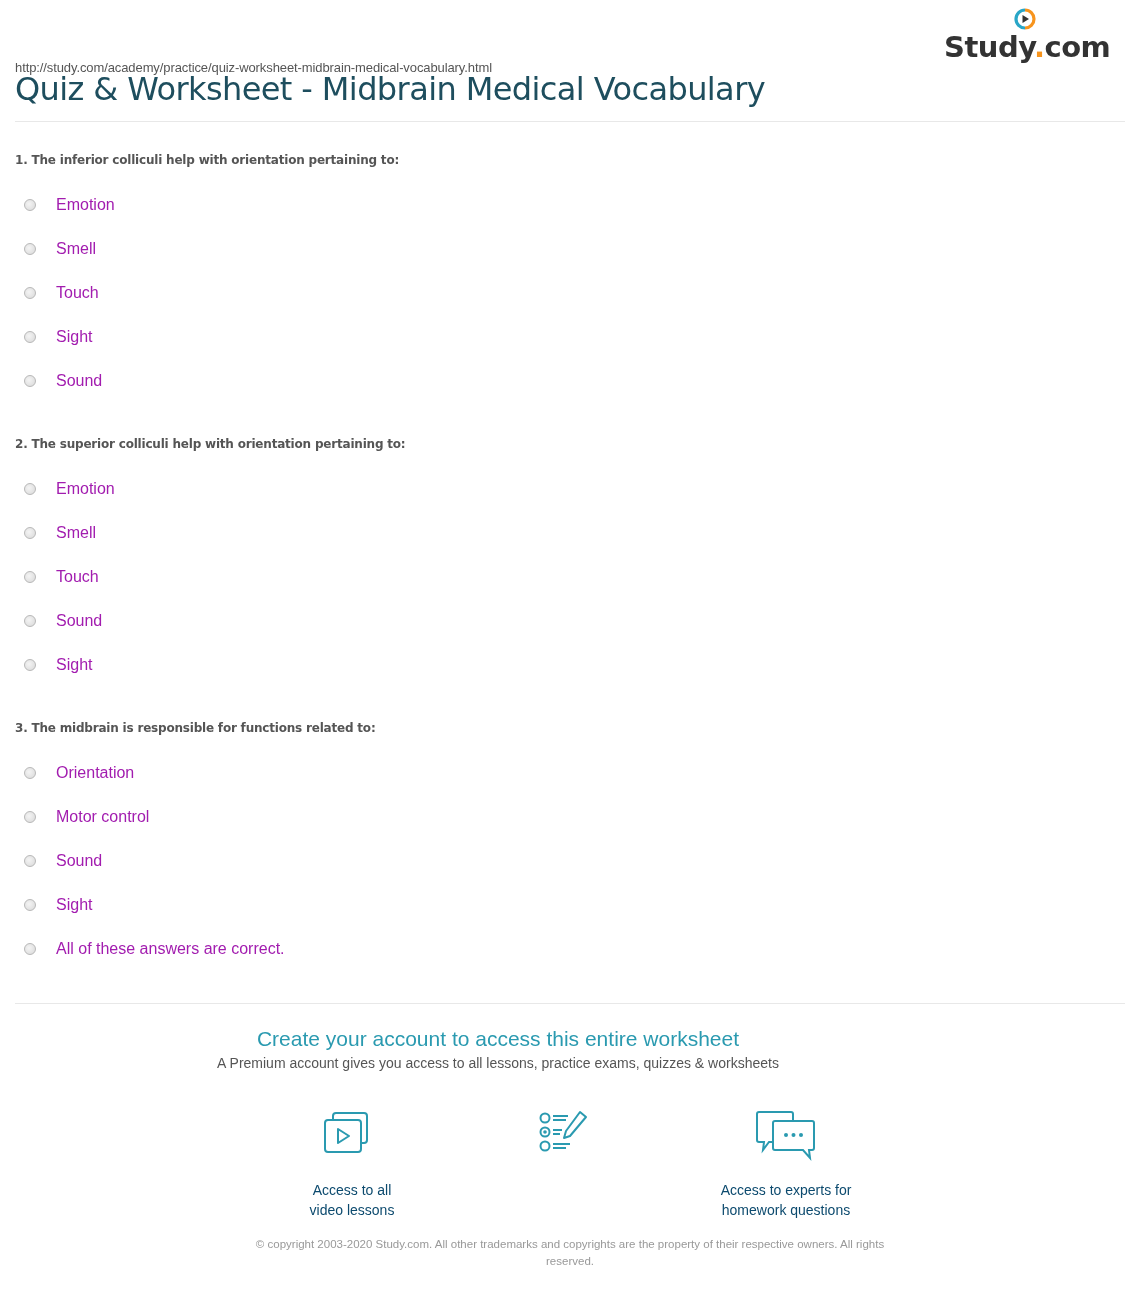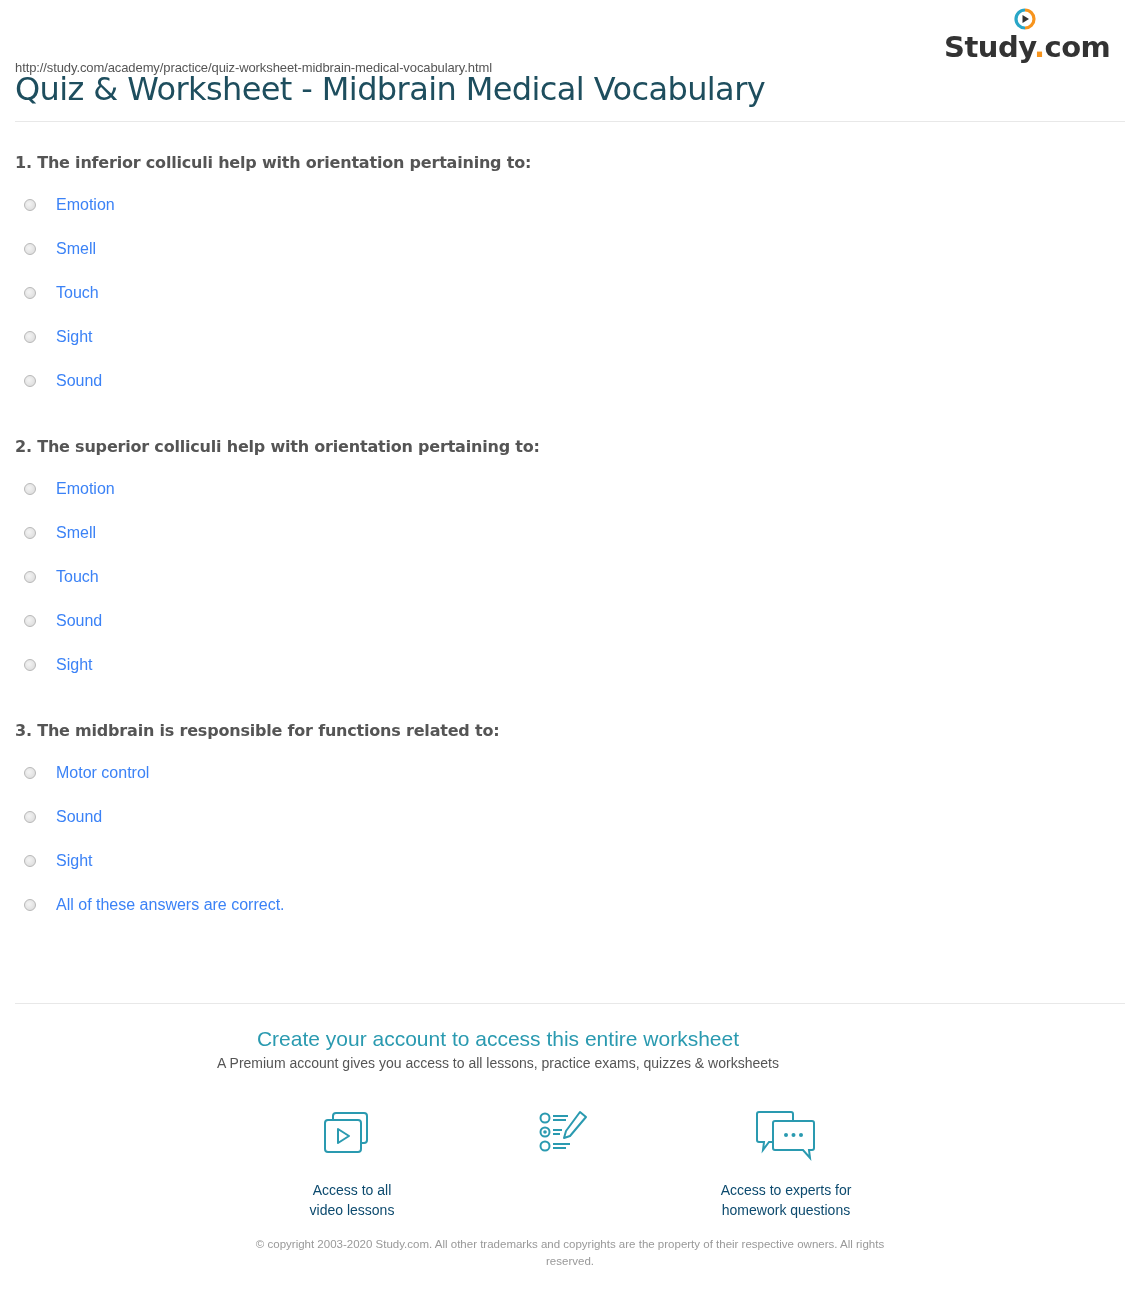--- a/index.html
+++ b/index.html
@@ -5,24 +5,24 @@
   html, body { margin:0; padding:0; background:#fff; }
   body { width:1140px; height:1301px; position:relative; font-family:"Liberation Sans", sans-serif; color:#555; overflow:hidden; }
   .url { position:absolute; left:15px; top:12px; font-size:13px; color:#555; letter-spacing:-0.1px;margin-top:48px; }
   .logo { position:absolute; left:944px; top:8px; display:flex; align-items:center;flex-direction:column; }
   .logo svg { width:22px; height:22px; margin-right:4px; }
   .logo-text { font-size:29px; font-weight:bold; color:#333; letter-spacing:-0.5px; font-family:"DejaVu Sans", sans-serif; }
   .logo-dot { color:#f7941d; }
   h1 { position:absolute; left:15px; top:70px; margin:0; font-size:32px; font-weight:normal; color:#1e4e5e; font-family:"DejaVu Sans", sans-serif; letter-spacing:-0.6px; }
   .rule { position:absolute; left:15px; width:1110px; height:1px; background:#e8e8e8; }
   .question { position:absolute; left:15px; width:1100px; }
-  .q-text { font-size:16px; font-weight:bold; color:#555; margin:0; height:30px; font-family:"DejaVu Sans", sans-serif; letter-spacing:-0.2px; }
+  .q-text { font-size:12px; font-weight:bold; color:#555; margin:0; height:30px; font-family:"DejaVu Sans", sans-serif; letter-spacing:-0.2px; }
   .answer { display:flex; align-items:center; height:44px; cursor:pointer; }
   .radio { width:10px; height:10px; border-radius:50%; border:1px solid #b8b8b8; background:radial-gradient(circle at 40% 40%, #f4f4f4, #d8d8d8); margin-left:9px; margin-right:20px; }
-  .a-text { font-size:16px; color:#3b82f6; }
+  .a-text { font-size:16px; color:#a21caf; }
   .cta { position:absolute; left:0; width:996px; text-align:center; }
   .cta-title { font-size:21px; color:#2a9ab0; font-weight:normal; }
   .cta-sub { font-size:14px; color:#555; margin-top:4px; }
   .feature { position:absolute; width:200px; text-align:center; }
   .feature svg { width:66px; height:54px; display:block; margin:0 auto; }
   .feature-text { font-size:14px; color:#0c4a6e; line-height:20px; margin-top:16px;text-align:center; }
   .footer { position:absolute; left:215px; width:710px; top:1236px; text-align:center; font-size:11.5px; color:#999; line-height:17px; }
 </style>
 </head>
 <body>
@@ -86,20 +86,24 @@
   <div class="answer">
       <span class="radio"></span>
       <span class="a-text">Sight</span>
     </div>
 </div>
 
 <div class="question" style="top:721px;">
   <p class="q-text">3. The midbrain is responsible for functions related to:</p>
   <div class="answer">
       <span class="radio"></span>
+      <span class="a-text">Orientation</span>
+    </div>
+  <div class="answer">
+      <span class="radio"></span>
       <span class="a-text">Motor control</span>
     </div>
   <div class="answer">
       <span class="radio"></span>
       <span class="a-text">Sound</span>
     </div>
   <div class="answer">
       <span class="radio"></span>
       <span class="a-text">Sight</span>
     </div>

